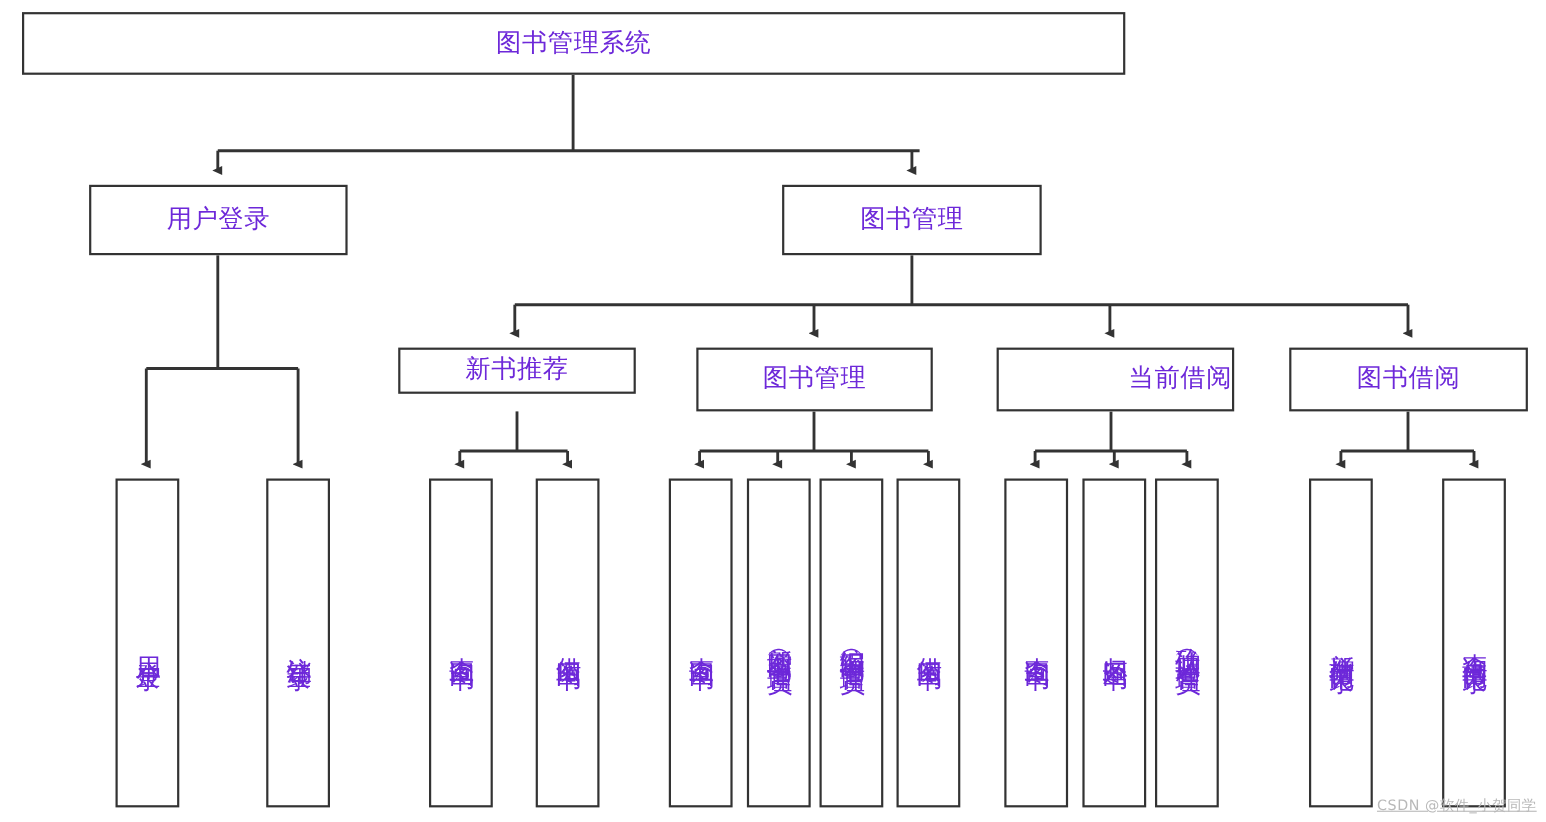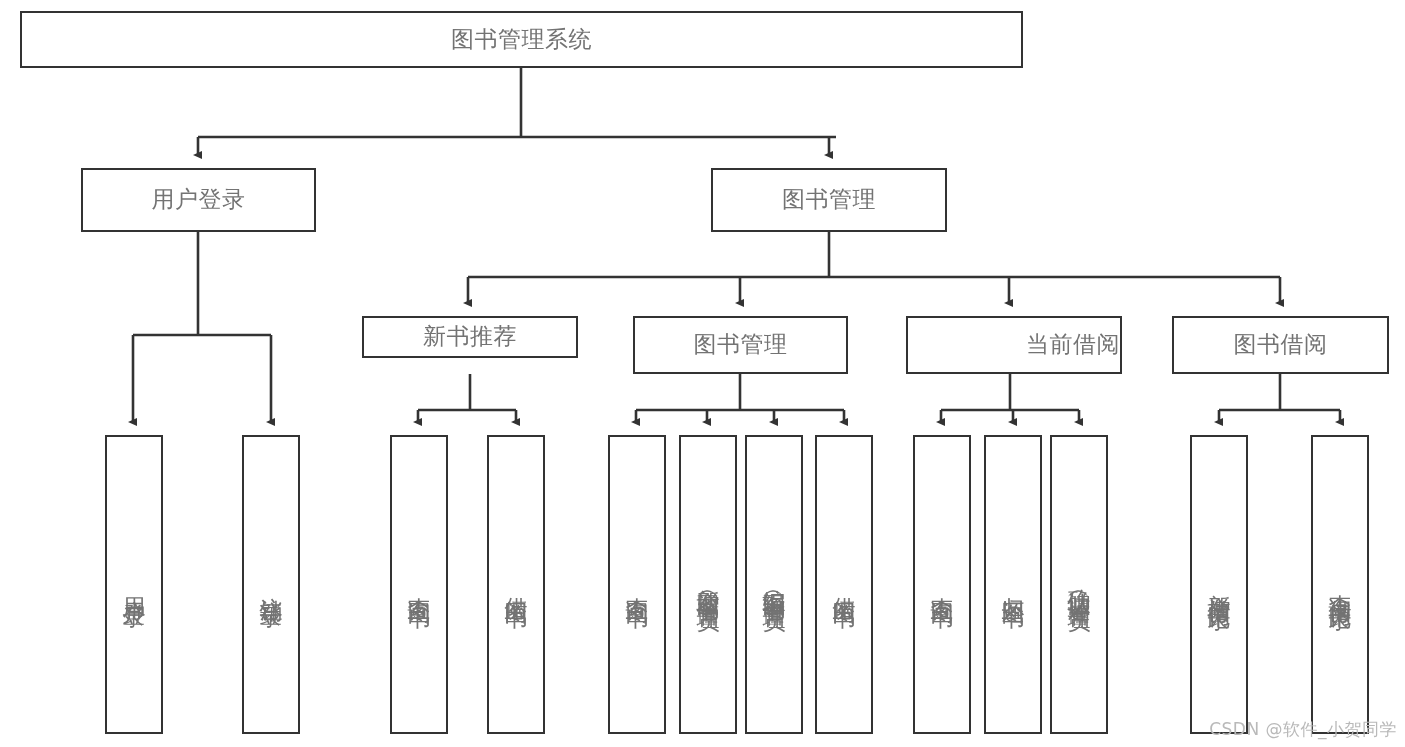--- a/index.html
+++ b/index.html
@@ -25,44 +25,45 @@
     height: 747px;
   }
   .node-box {
     position: absolute;
     box-sizing: border-box;
     border: 2.5px solid #333333;
     background: #ffffff;
     display: flex;
     align-items: center;
     justify-content: center;
-    color: #737373;
+    color: #6d28d9;
   }
   .node-label-h {
     font-size: 23px;
     line-height: 1.1;
     letter-spacing: 0.5px;
     white-space: nowrap;
   }
   .node-label-v {
     writing-mode: vertical-rl;
     text-orientation: upright;
     font-size: 23px;
     line-height: 1.25;
     letter-spacing: 3px;
     white-space: nowrap;
   }
   #watermark {
     position: absolute;
     right: 8px;
     bottom: 6px;
-    font-size: 17px;
+    font-size: 13px;
     color: #b9b9b9;
     white-space: nowrap;
     letter-spacing: 0.5px;
+    text-decoration: underline;
   }
 </style>
 </head>
 <body>
 
 <div id="canvas">
 
   <svg id="diagram-svg" viewBox="0 0 1405 747" xmlns="http://www.w3.org/2000/svg">
     <defs>
       <marker id="arrow" markerWidth="10" markerHeight="10" refX="5" refY="5" orient="auto" markerUnits="userSpaceOnUse">

